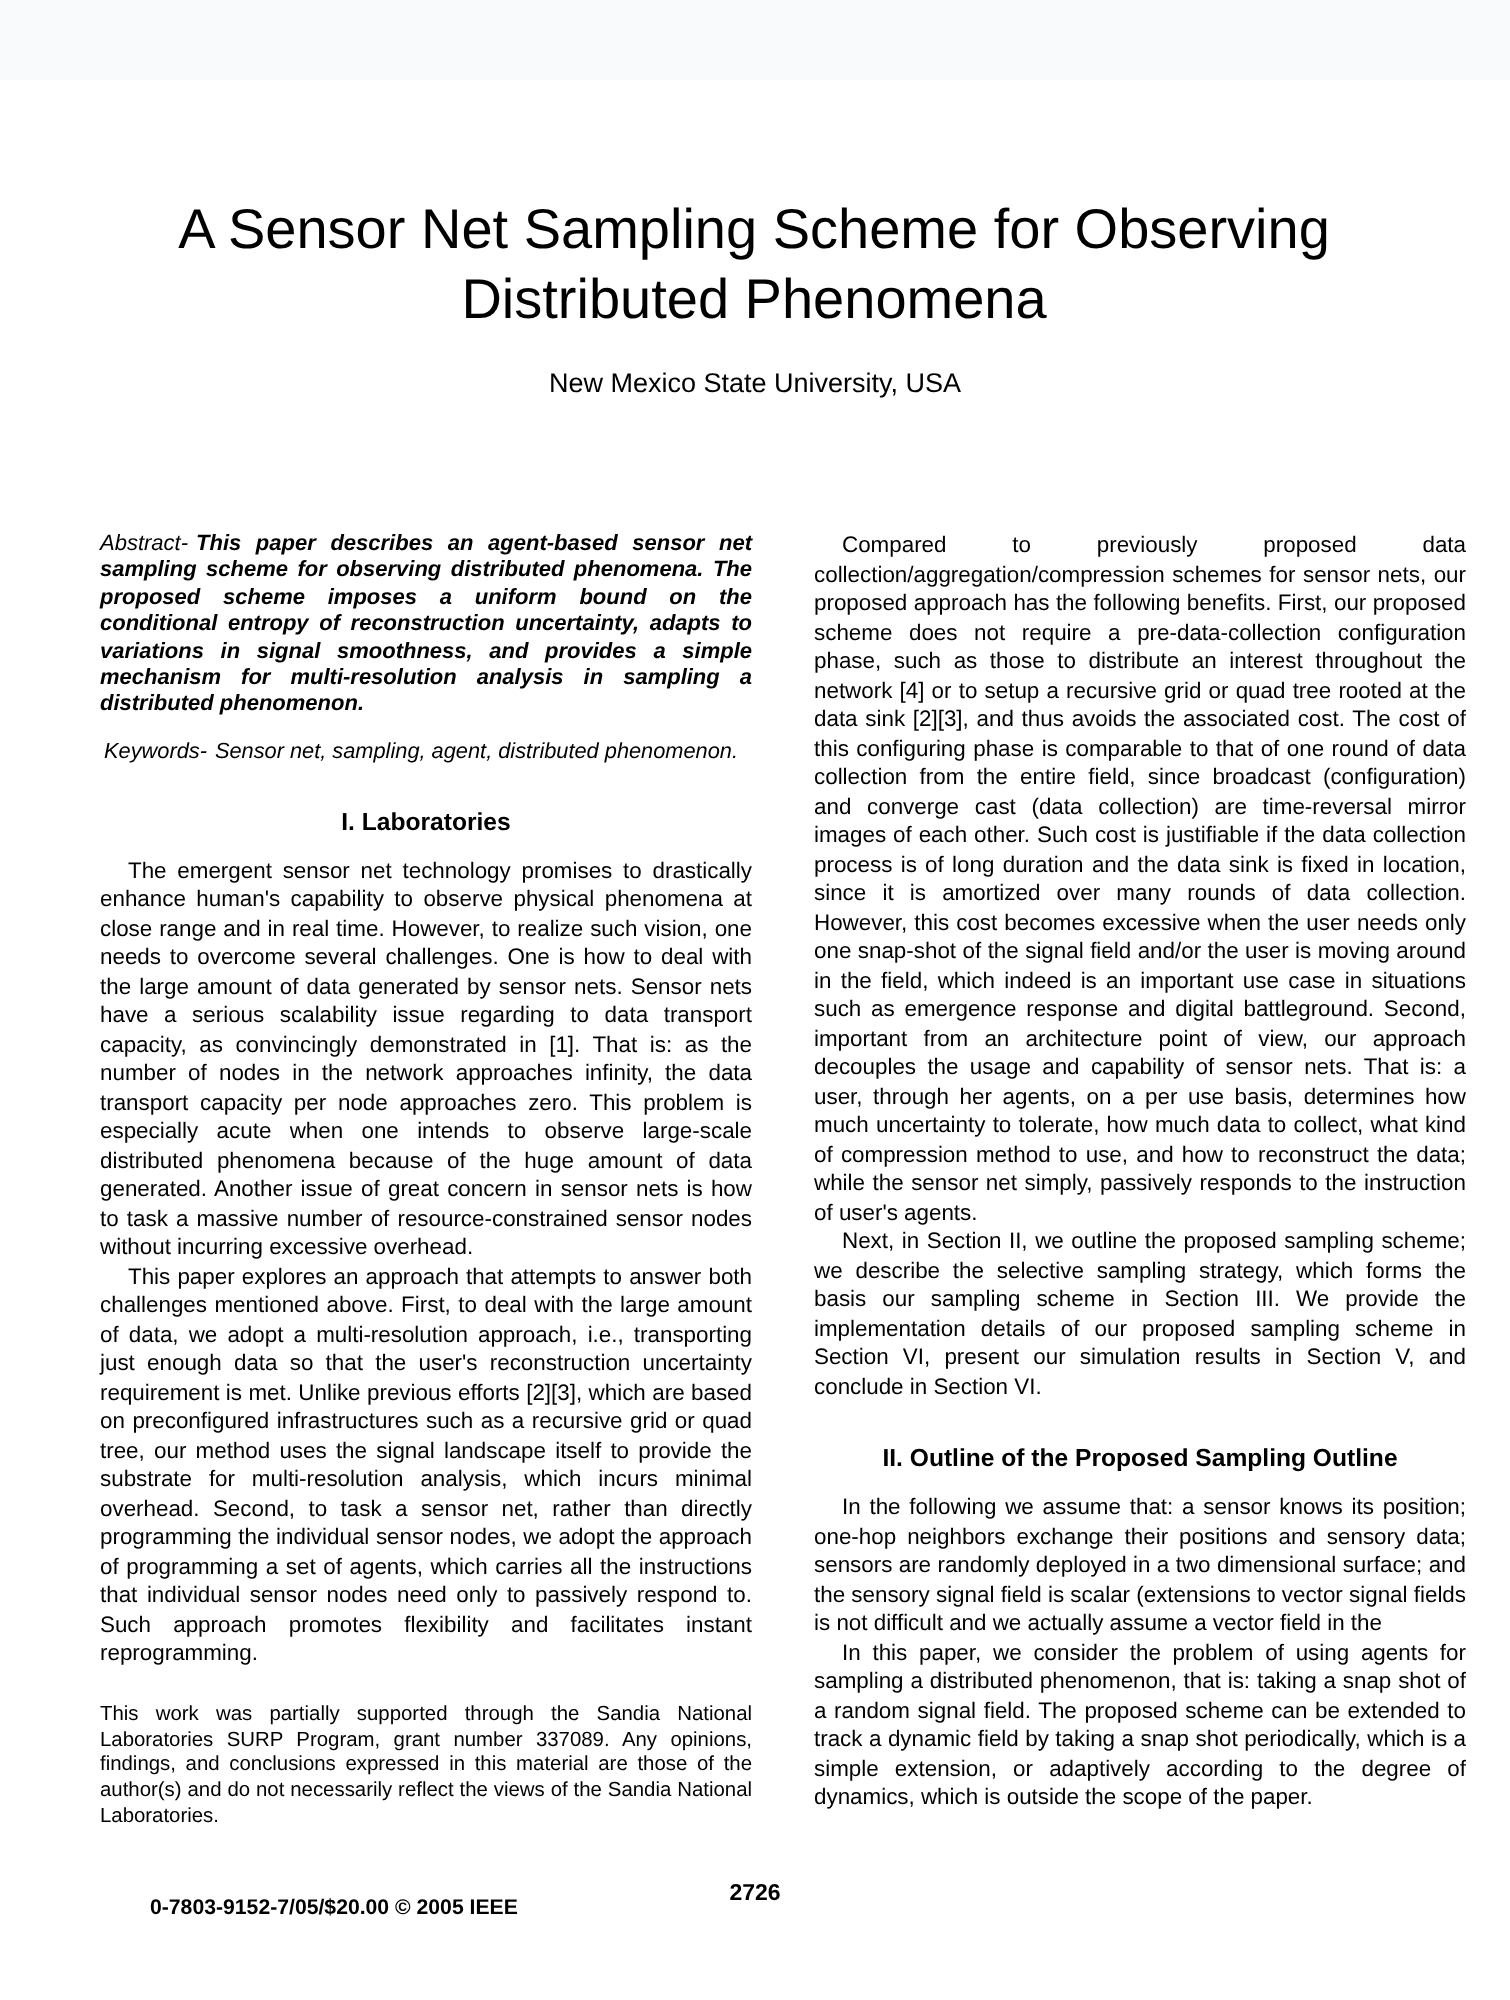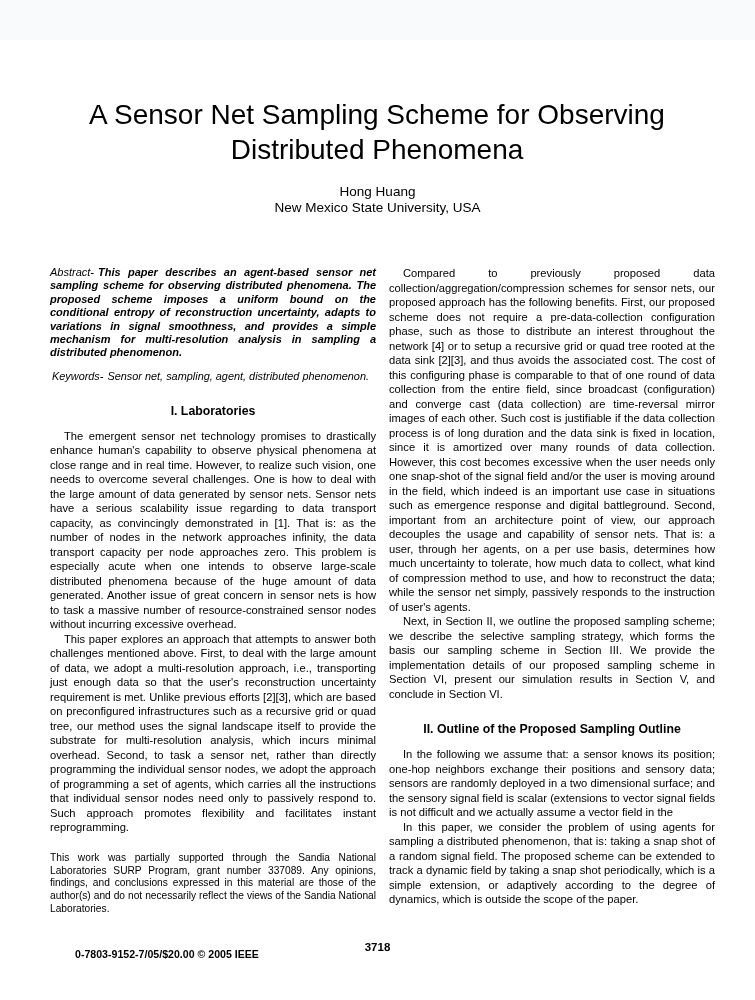--- a/index.html
+++ b/index.html
@@ -30,21 +30,21 @@
     position:absolute; top:184px; left:0;
     width:755px;
     text-align:center;
     font-size:13.5px;
     line-height:15.5px;
   }
   .columns {
     position:absolute; top:266px; left:50px;
     width:666px;
     display:flex;
-    gap:13px;
+    gap:31px;
   }
   .col {
     width:326px; flex:0 0 326px;
     font-size:11.2px;
     line-height:14.5px;
     text-align:justify;
   }
   .abstract {
     font-weight:bold;
     font-style:italic;
@@ -99,21 +99,20 @@
 </style>
 </head>
 <body>
 
 <div class="page">
   <div class="top-strip"></div>
 
   <h1 class="title">A Sensor Net Sampling Scheme for Observing Distributed Phenomena</h1>
 
   <div class="authors">
-    <div>Hong Huang</div>
     <div>New Mexico State University, USA</div>
   </div>
 
   <div class="columns">
 
     <div class="col">
       <div class="abstract">
         <span class="abstract-label">Abstract-</span><span>This paper describes an agent-based sensor net sampling scheme for observing distributed phenomena. The proposed scheme imposes a uniform bound on the conditional entropy of reconstruction uncertainty, adapts to variations in signal smoothness, and provides a simple mechanism for multi-resolution analysis in sampling a distributed phenomenon.</span>
       </div>
 
@@ -135,14 +134,14 @@
 
       <div class="section-heading">II. Outline of the Proposed Sampling Outline</div>
 
       <p class="body-para">In the following we assume that: a sensor knows its position; one-hop neighbors exchange their positions and sensory data; sensors are randomly deployed in a two dimensional surface; and the sensory signal field is scalar (extensions to vector signal fields is not difficult and we actually assume a vector field in the</p>
       <p class="body-para">In this paper, we consider the problem of using agents for sampling a distributed phenomenon, that is: taking a snap shot of a random signal field. The proposed scheme can be extended to track a dynamic field by taking a snap shot periodically, which is a simple extension, or adaptively according to the degree of dynamics, which is outside the scope of the paper.</p>
     </div>
 
   </div>
 
   <div class="footer-copyright">0-7803-9152-7/05/$20.00 © 2005 IEEE</div>
-  <div class="footer-pagenum">3718</div>
+  <div class="footer-pagenum">2726</div>
 </div>
 
 </body></html>

